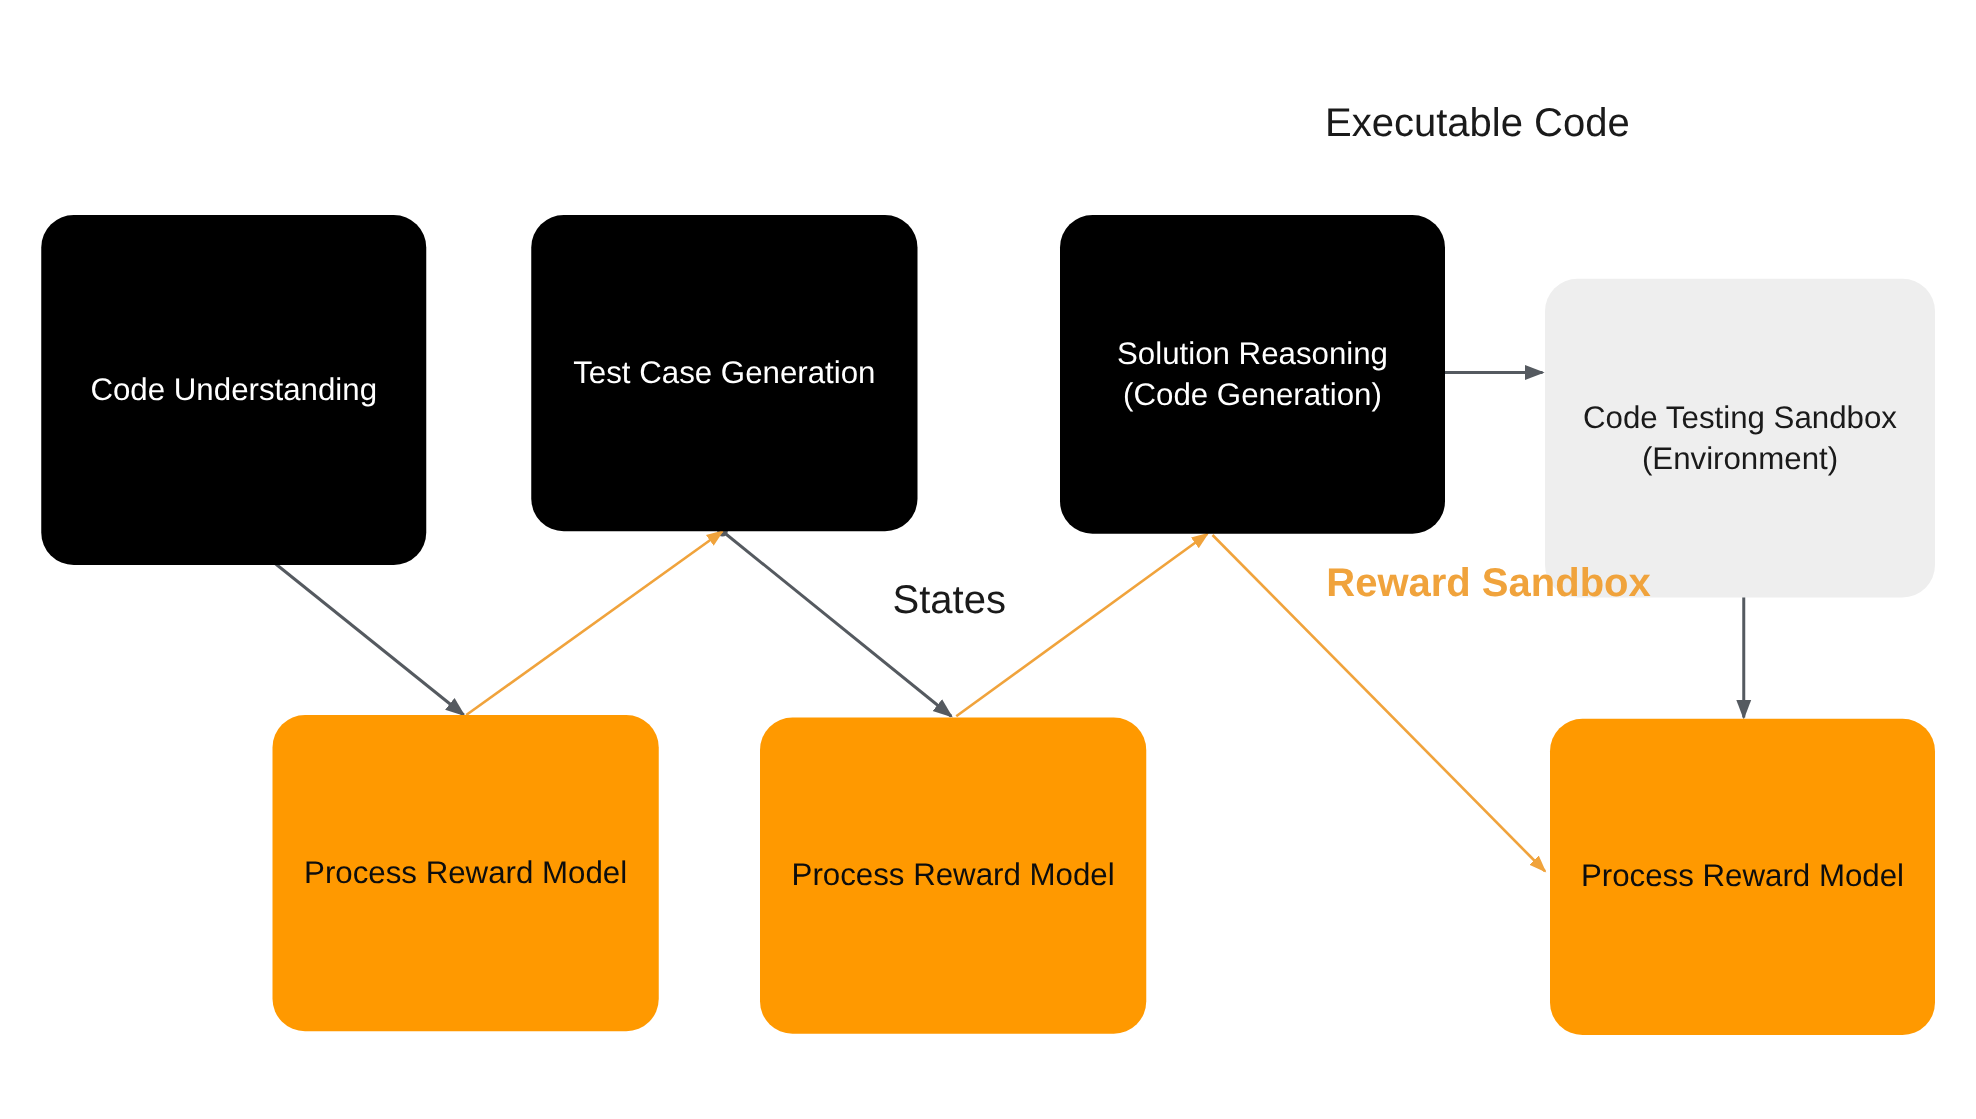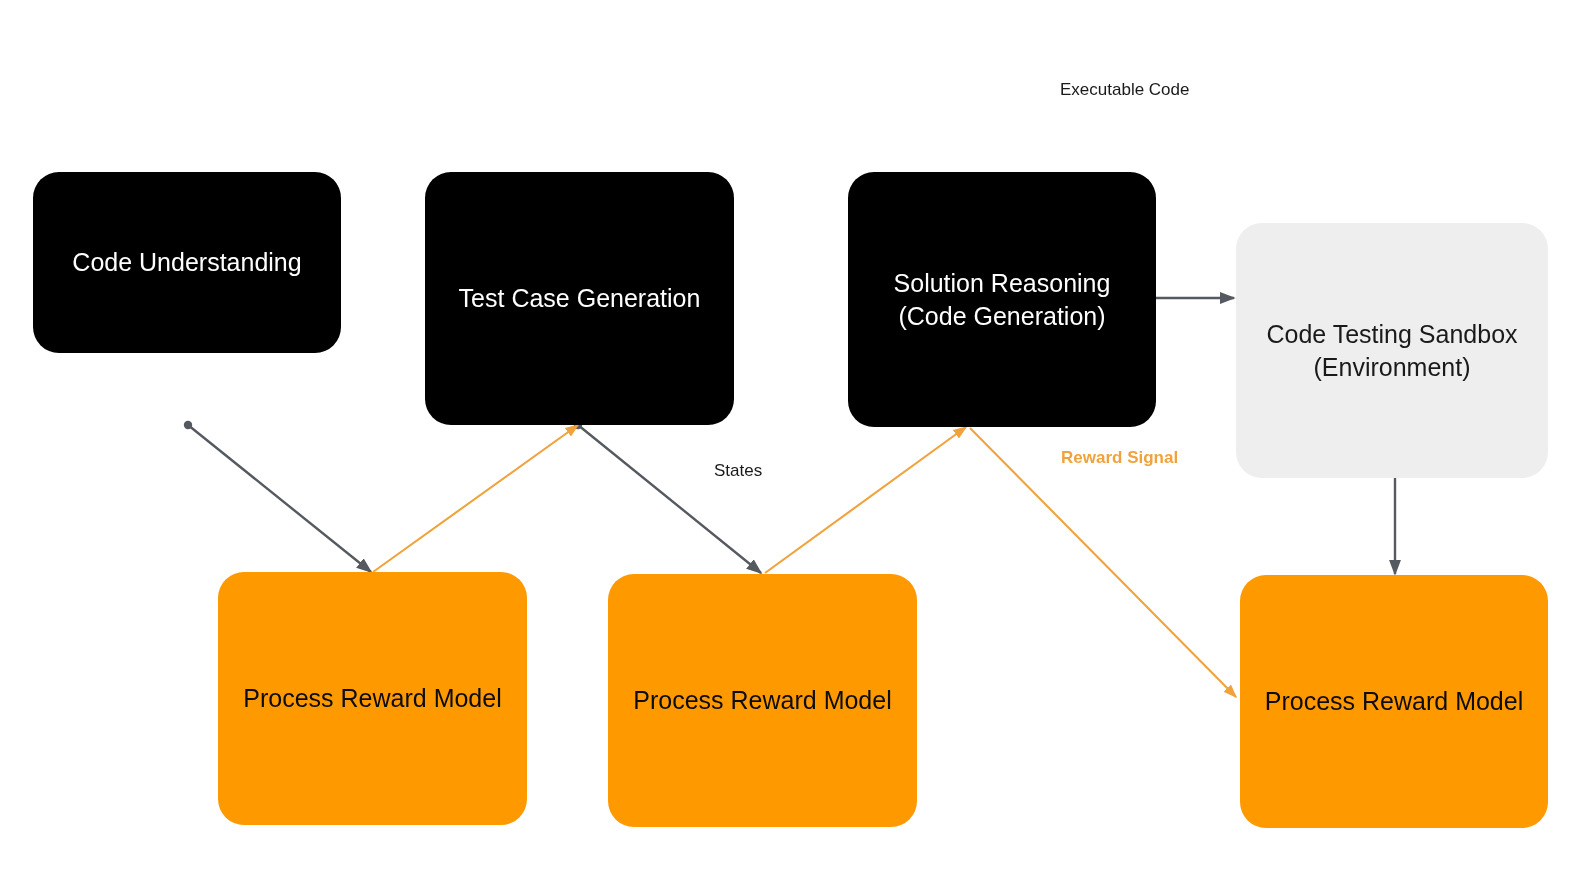--- a/index.html
+++ b/index.html
@@ -52,21 +52,21 @@
     color: #0d0d0d;
     font-size: 25px;
   }
   .node-label {
     display: block;
     white-space: pre-line;
     padding: 0 14px;
   }
   .edge-label {
     position: absolute;
-    font-size: 17px;
+    font-size: 32px;
     white-space: nowrap;
     color: #1a1a1a;
   }
   .edge-label.accent {
     color: #f0a33c;
     font-weight: bold;
   }
 </style>
 </head>
 <body>
@@ -101,21 +101,21 @@
       <g>
         <line x1="1133" y1="298" x2="1234" y2="298" stroke="#555a60" stroke-width="2.4" stroke-linecap="butt" marker-end="url(#arrow-gray)"></line>
         <circle cx="1133" cy="298" r="4.2" fill="#555a60"></circle>
       </g>
       <g>
         <line x1="1395" y1="430" x2="1395" y2="574" stroke="#555a60" stroke-width="2.4" stroke-linecap="butt" marker-end="url(#arrow-gray)"></line>
         <circle cx="1395" cy="430" r="4.2" fill="#555a60"></circle>
       </g>
     </svg>
   <div id="nodes">
-      <div class="node node-dark" style="left: 33px; top: 172px; width: 308px; height: 181px;">
+      <div class="node node-dark" style="left: 33px; top: 172px; width: 308px; height: 280px;">
         <span class="node-label">Code Understanding</span>
       </div>
       <div class="node node-dark" style="left: 425px; top: 172px; width: 309px; height: 253px;">
         <span class="node-label">Test Case Generation</span>
       </div>
       <div class="node node-dark" style="left: 818px; top: 172px; width: 308px; height: 255px; margin-left: 30px;">
         <span class="node-label">Solution Reasoning
 (Code Generation)</span>
       </div>
       <div class="node node-light" style="left: 1236px; top: 175px; width: 312px; height: 255px; margin-top: 48px;">
@@ -128,15 +128,15 @@
       <div class="node node-orange" style="left: 608px; top: 574px; width: 309px; height: 253px;">
         <span class="node-label">Process Reward Model</span>
       </div>
       <div class="node node-orange" style="left: 1240px; top: 575px; width: 308px; height: 253px;">
         <span class="node-label">Process Reward Model</span>
       </div>
     </div>
   <div id="labels">
       <div class="edge-label" style="left: 1060px; top: 80px;">Executable Code</div>
       <div class="edge-label" style="left: 714px; top: 449px; margin-top: 12px;">States</div>
-      <div class="edge-label accent" style="left: 1061px; top: 448px;">Reward Signal</div>
+      <div class="edge-label accent" style="left: 1061px; top: 448px;">Reward Sandbox</div>
     </div>
 </div>
 
 </body></html>

